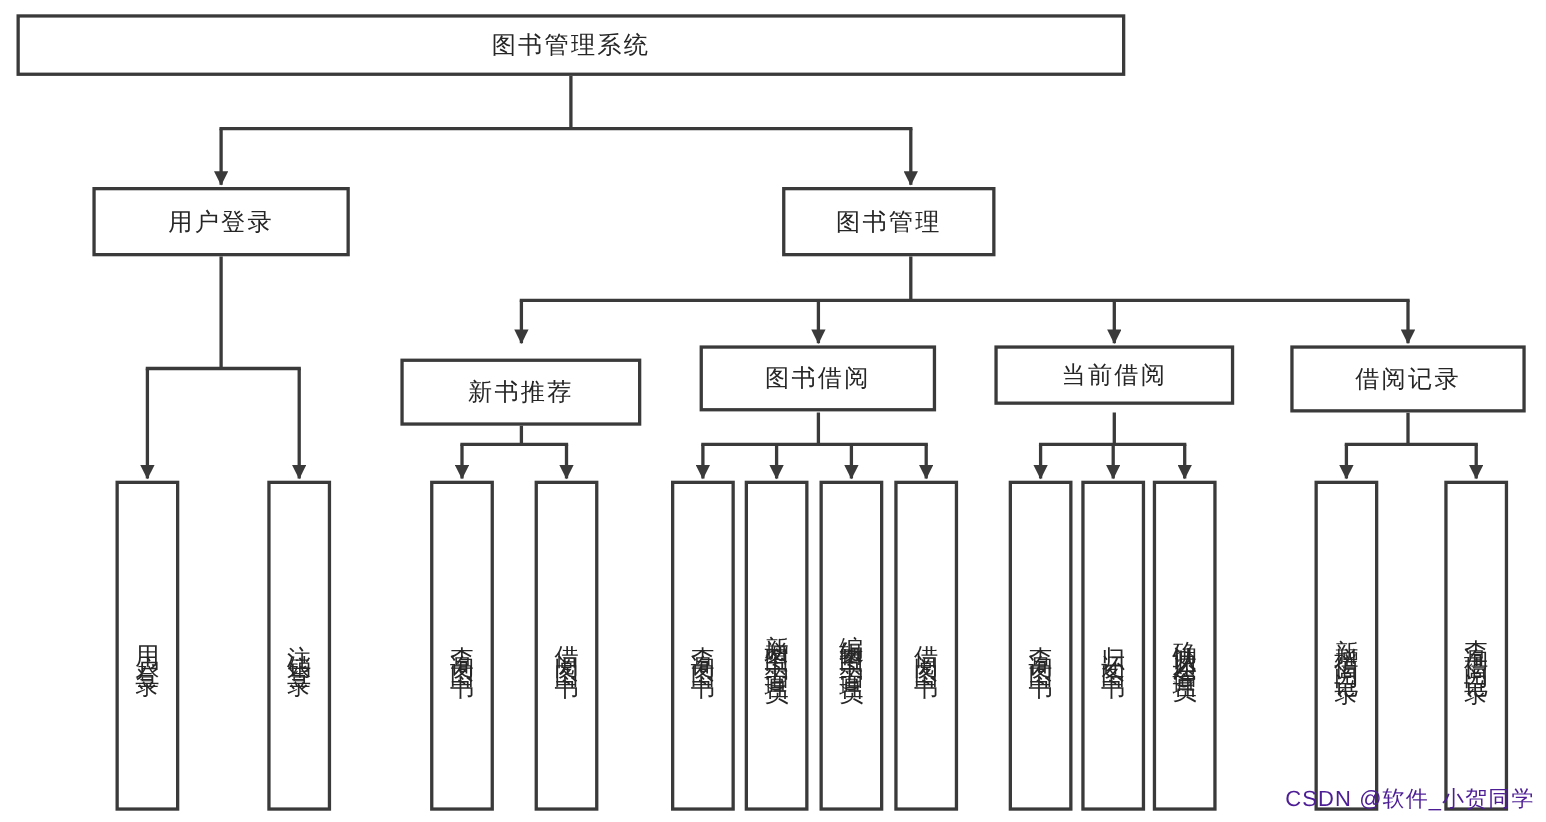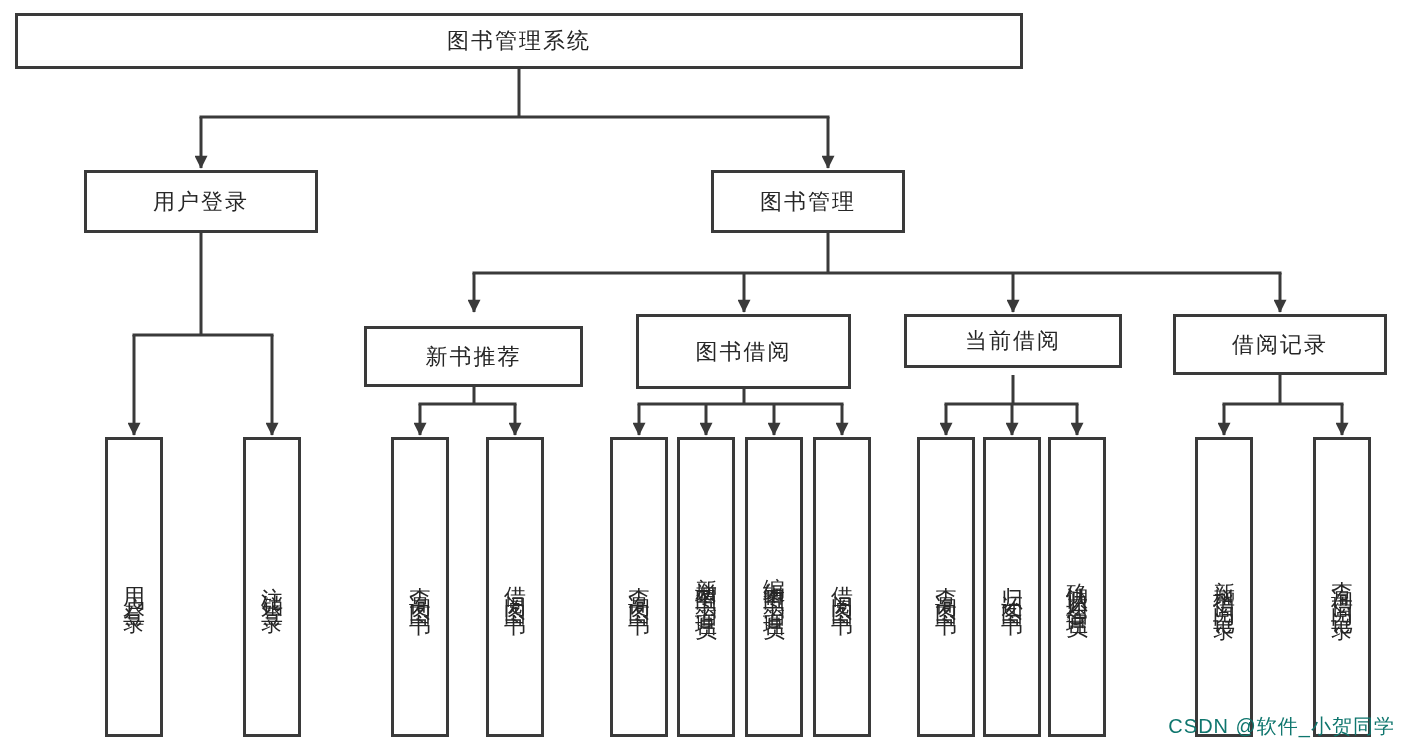--- a/index.html
+++ b/index.html
@@ -33,21 +33,21 @@
     font-size:22px;
     letter-spacing:9px;
     line-height:1;
   }
   .watermark{
     position:absolute;
     right:10px;
     bottom:7px;
     font-size:20px;
     letter-spacing:1px;
-    color:#0f766e;
+    color:#4c1d95;
     white-space:nowrap;
   }
 </style>
 </head>
 <body>
 
 <div id="stage">
 
   <svg id="wires" viewBox="0 0 1405 747" xmlns="http://www.w3.org/2000/svg">
     <defs>
@@ -105,21 +105,21 @@
       </g>
     </g>
   </svg>
 
   <div class="node h-node" style="left:15px;top:13px;width:1008px;height:56px;">图书管理系统</div>
 
   <div class="node h-node" style="left:84px;top:170px;width:234px;height:63px;">用户登录</div>
   <div class="node h-node" style="left:711px;top:170px;width:194px;height:63px;">图书管理</div>
 
   <div class="node h-node" style="left:364px;top:314px;width:219px;height:61px;margin-top:12px;">新书推荐</div>
-  <div class="node h-node" style="left:636px;top:314px;width:215px;height:75px;">图书借阅</div>
+  <div class="node h-node" style="left:636px;top:314px;width:215px;height:60px;">图书借阅</div>
   <div class="node h-node" style="left:904px;top:314px;width:218px;height:54px;">当前借阅</div>
   <div class="node h-node" style="left:1173px;top:314px;width:214px;height:61px;">借阅记录</div>
 
   <div class="node v-node" style="left:105px;top:437px;width:58px;height:300px;">用户登录</div>
   <div class="node v-node" style="left:243px;top:437px;width:58px;height:300px;">注销登录</div>
 
   <div class="node v-node" style="left:391px;top:437px;width:58px;height:300px;">查询图书</div>
   <div class="node v-node" style="left:486px;top:437px;width:58px;height:300px;">借阅图书</div>
 
   <div class="node v-node" style="left:610px;top:437px;width:58px;height:300px;">查询图书</div>

